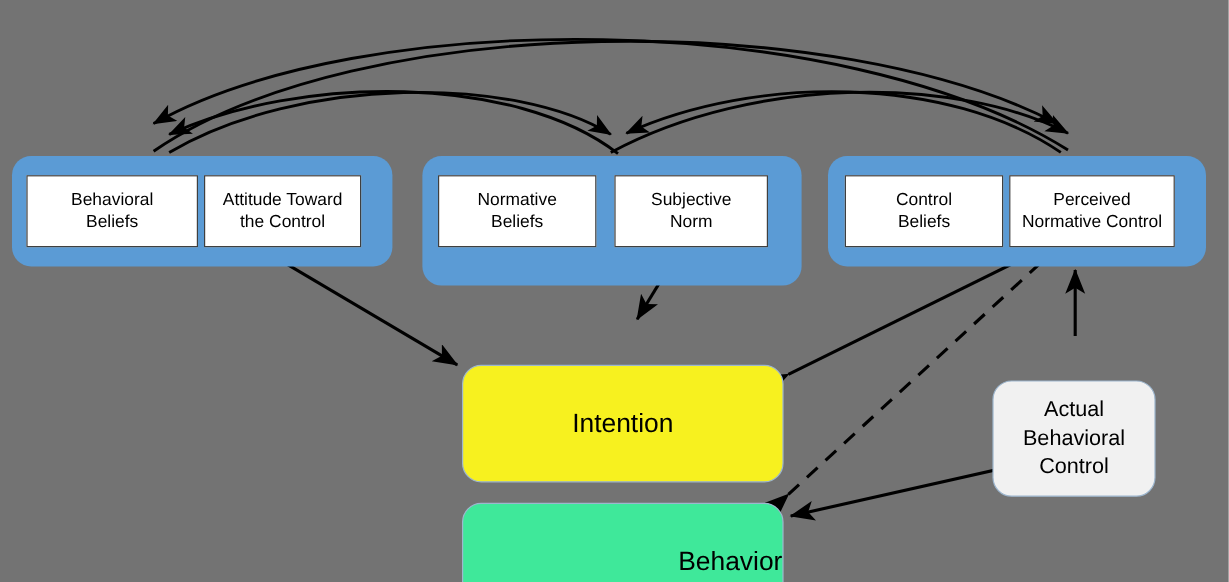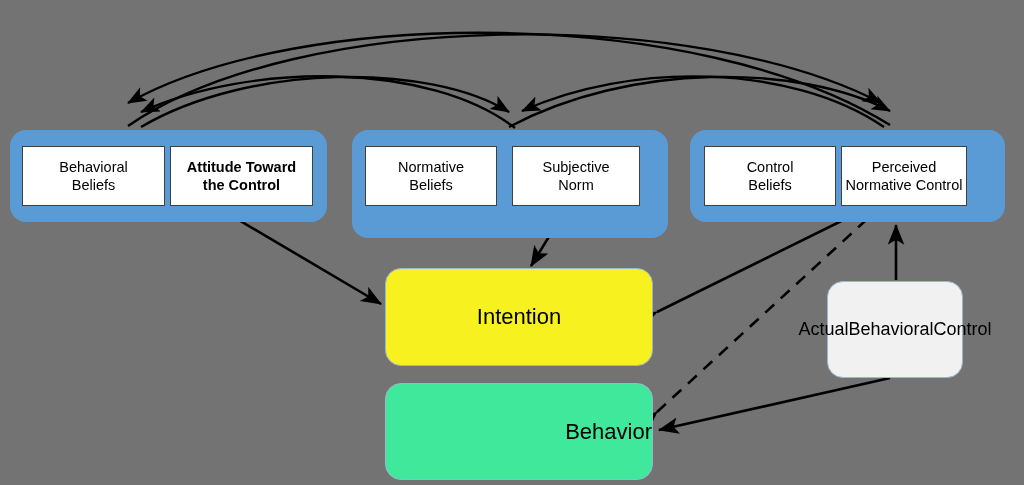--- a/index.html
+++ b/index.html
@@ -43,54 +43,55 @@
     align-items: center;
     justify-content: center;
     text-align: center;
     color: #000000;
     font-size: 14.5px;
     line-height: 1.25;
     top: 16px;
     height: 60px;
   }
   .g1 .wbox.a { left: 12px;  width: 143px; }
-  .g1 .wbox.b { left: 160px; width: 143px; font-weight: bold; }
+  .g1 .wbox.b { left: 160px; width: 131px; }
   .g2 .wbox.a { left: 13px;  width: 132px; }
   .g2 .wbox.b { left: 160px; width: 128px; justify-content: center; }
   .g3 .wbox.a { left: 14px;  width: 132px; }
-  .g3 .wbox.b { left: 151px; width: 126px; }
+  .g3 .wbox.b { left: 151px; width: 138px; }
 
   
   .centerbox {
     position: absolute;
     border-radius: 16px;
     border: 1.5px solid #9DB6CE;
     box-sizing: border-box;
     display: flex;
     align-items: center;
     justify-content: center;
     text-align: center;
     color: #000000;
     font-size: 22px;
+    margin-top: 36px;
   }
   .centerbox.intention {
     left: 385px; top: 268px; width: 268px; height: 98px;
     background: #F7F11F;
   }
   .centerbox.behavior {
     left: 385px; top: 383px; width: 268px; height: 97px;
     background: #3FE89A;
     justify-content: flex-end;
   }
   .centerbox.actual {
     left: 827px; top: 281px; width: 136px; height: 97px;
     background: #F1F1F1;
     font-size: 18px;
     line-height: 1.3;
-    flex-direction: row;
+    flex-direction: column;
   }
   .actual span { display: block; }
 </style>
 </head>
 <body>
 
 <div id="canvas">
 
   <svg id="arrow-layer" viewBox="0 0 1024 485">
     <defs>

